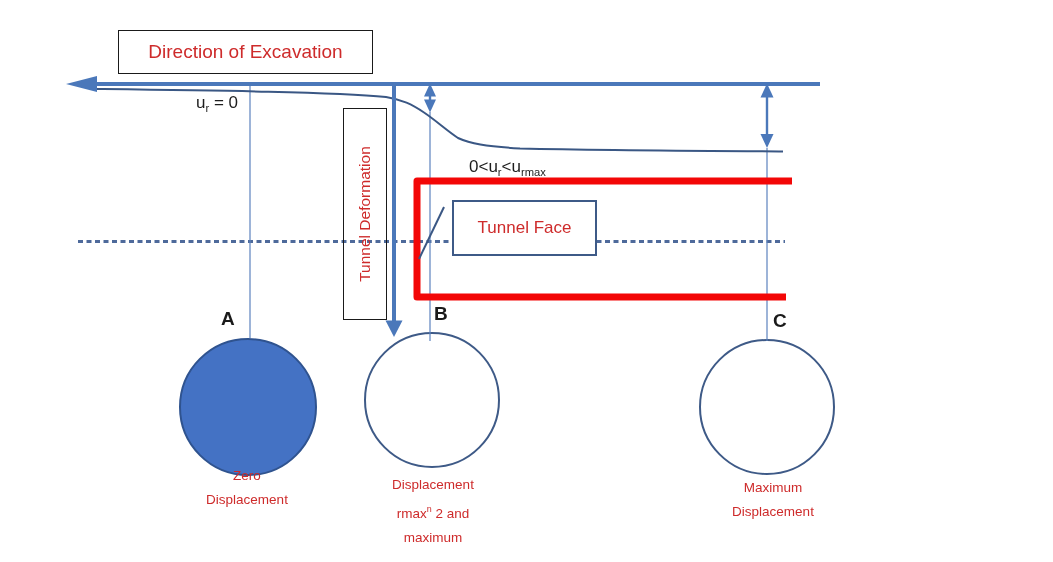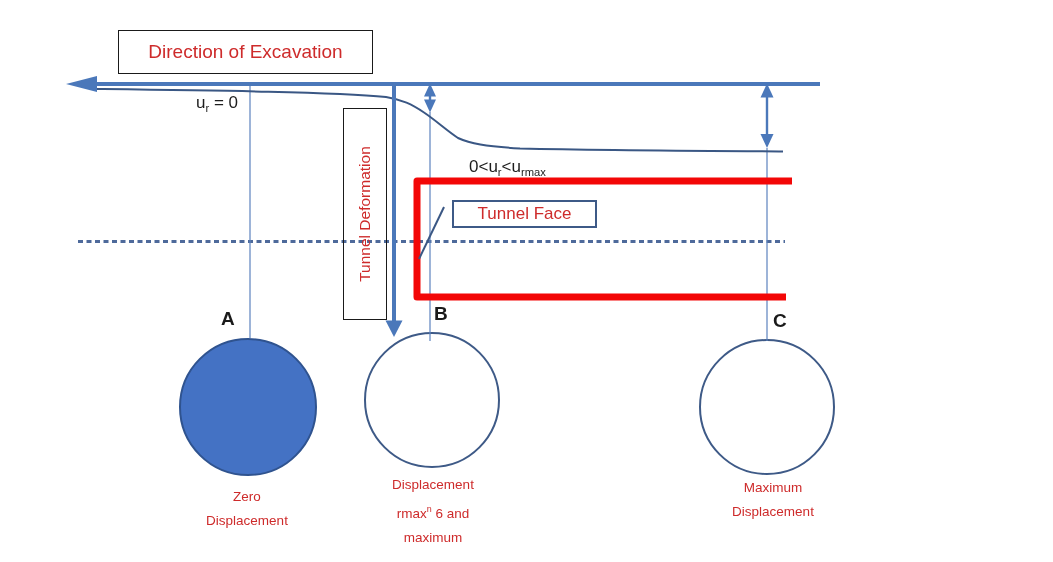--- a/index.html
+++ b/index.html
@@ -27,21 +27,21 @@
   .caption{position:absolute;width:170px;text-align:center;color:var(--label-red);
            font-size:13.5px;line-height:24px;}
   .caption sup{font-size:0.66em;}
 
   .frame{position:absolute;box-sizing:border-box;display:flex;align-items:center;justify-content:center;}
   .dir-box{left:118px;top:30px;width:255px;height:44px;border:1.6px solid var(--border-black);
            background:#fff;color:var(--label-red);font-size:19px;}
   .tdef-box{left:343px;top:108px;width:44px;height:212px;border:1.5px solid var(--border-black);
             background:transparent;color:var(--label-red);font-size:15.5px;}
   .tdef-box .vtext{transform:rotate(-90deg);white-space:nowrap;}
-  .tface-box{left:452px;top:200px;width:145px;height:28px;border:2px solid var(--circle-stroke);
+  .tface-box{left:452px;top:200px;width:145px;height:56px;border:2px solid var(--circle-stroke);
              background:#fff;color:var(--label-red);font-size:17px;}
 
   
   .s-dash{stroke:var(--dashed-blue);stroke-width:3;stroke-dasharray:5 3.5;}
   .s-thin{stroke:var(--thin-line-blue);stroke-width:1.2;}
   .s-curve{stroke:var(--curve-navy);stroke-width:2;fill:none;}
   .s-tunnel{stroke:var(--tunnel-red);stroke-width:7;fill:none;stroke-linejoin:round;}
   .s-thick{stroke:var(--line-blue);stroke-width:4;}
   .s-arrfill{fill:var(--line-blue);stroke:none;}
   .s-darrow{stroke:var(--line-blue);stroke-width:2.4;}
@@ -104,28 +104,28 @@
 
   <div class="lbl annot" style="left:469px;top:125px;margin-top:32px;">
     <span>0&lt;u</span><sub>r</sub><span>&lt;u</span><sub>rmax</sub>
   </div>
 
 
   <div class="lbl station-letter" style="left:221px;top:308px;">A</div>
   <div class="lbl station-letter" style="left:434px;top:303px;">B</div>
   <div class="lbl station-letter" style="left:773px;top:310px;">C</div>
 
-  <div class="caption" style="left:162px;top:485px;">
+  <div class="caption" style="left:162px;top:464px;">
     <div>Zero</div>
     <div>Displacement</div>
   </div>
 
   <div class="caption" style="left:348px;top:473px;">
     <div>Displacement</div>
-    <div><span>rmax</span><sup>n</sup><span> 6 and</span></div>
+    <div><span>rmax</span><sup>n</sup><span> 2 and</span></div>
     <div>maximum</div>
   </div>
 
   <div class="caption" style="left:688px;top:476px;">
     <div>Maximum</div>
     <div>Displacement</div>
   </div>
 
 </div>
 

